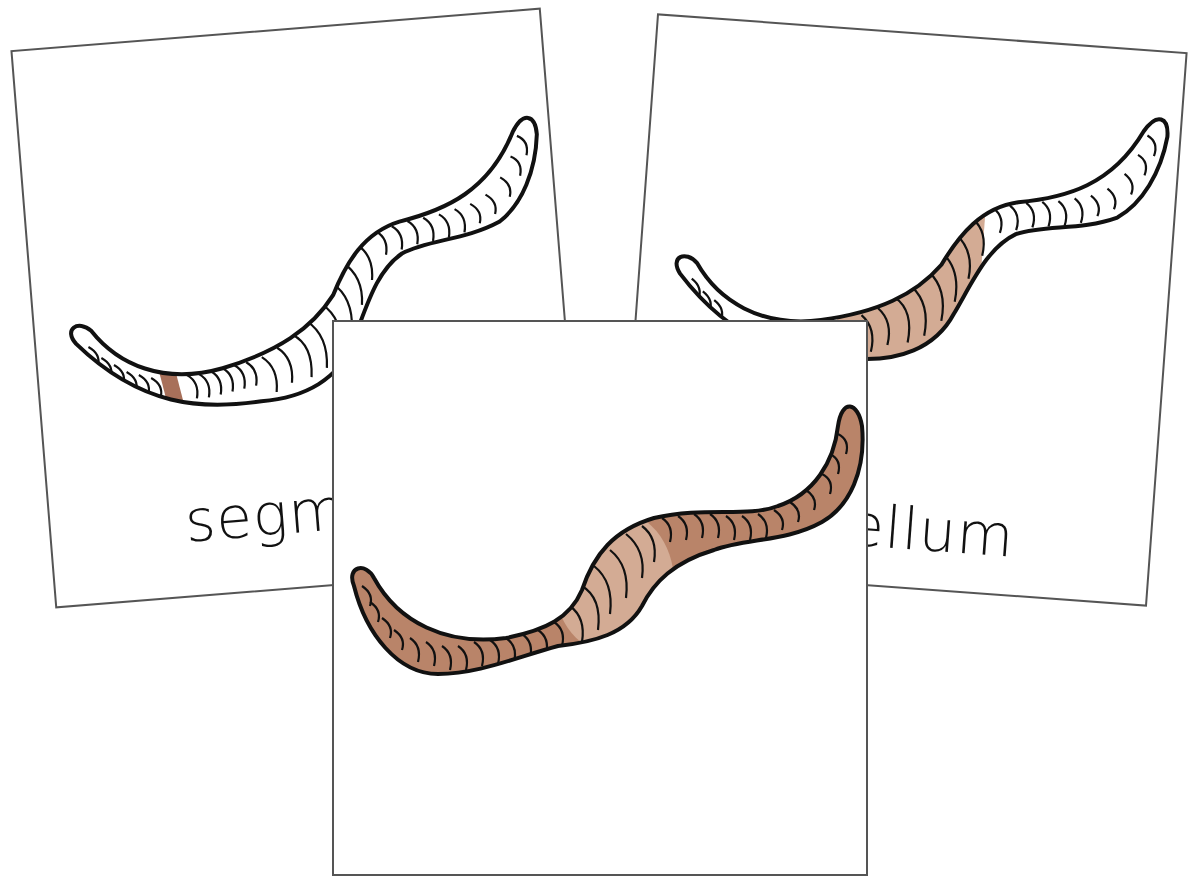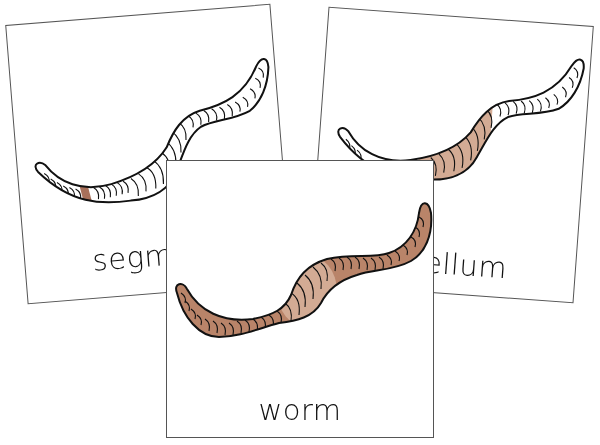--- a/index.html
+++ b/index.html
@@ -147,14 +147,13 @@
           <path d="M220,94 q6,4 4,10"></path>
           <path d="M228,90 q6,4 4,10"></path>
           <path d="M236,84 q6,4 4,10"></path>
           <path d="M244,76 q6,3 4,10"></path>
           <path d="M248,66 q6,3 4,10"></path>
           <path d="M252,56 q6,3 4,10"></path>
       </g>
     </g>
     <path d="M10,132 C6,122 16,120 20,128 C32,150 56,162 86,158 C106,154 118,148 124,134 C130,116 140,104 160,98 C186,92 206,98 222,92 C240,86 250,70 252,52 C254,38 262,40 264,52 C266,74 258,92 244,100 C226,110 206,108 190,114 C170,120 160,130 154,142 C146,156 130,160 112,162 C90,168 72,176 52,176 C32,176 16,156 10,132 Z" fill="none" stroke="#111" stroke-width="2"></path>
   </svg>
-  <div class="label">worm</div>
 </div>
 
 </body></html>

